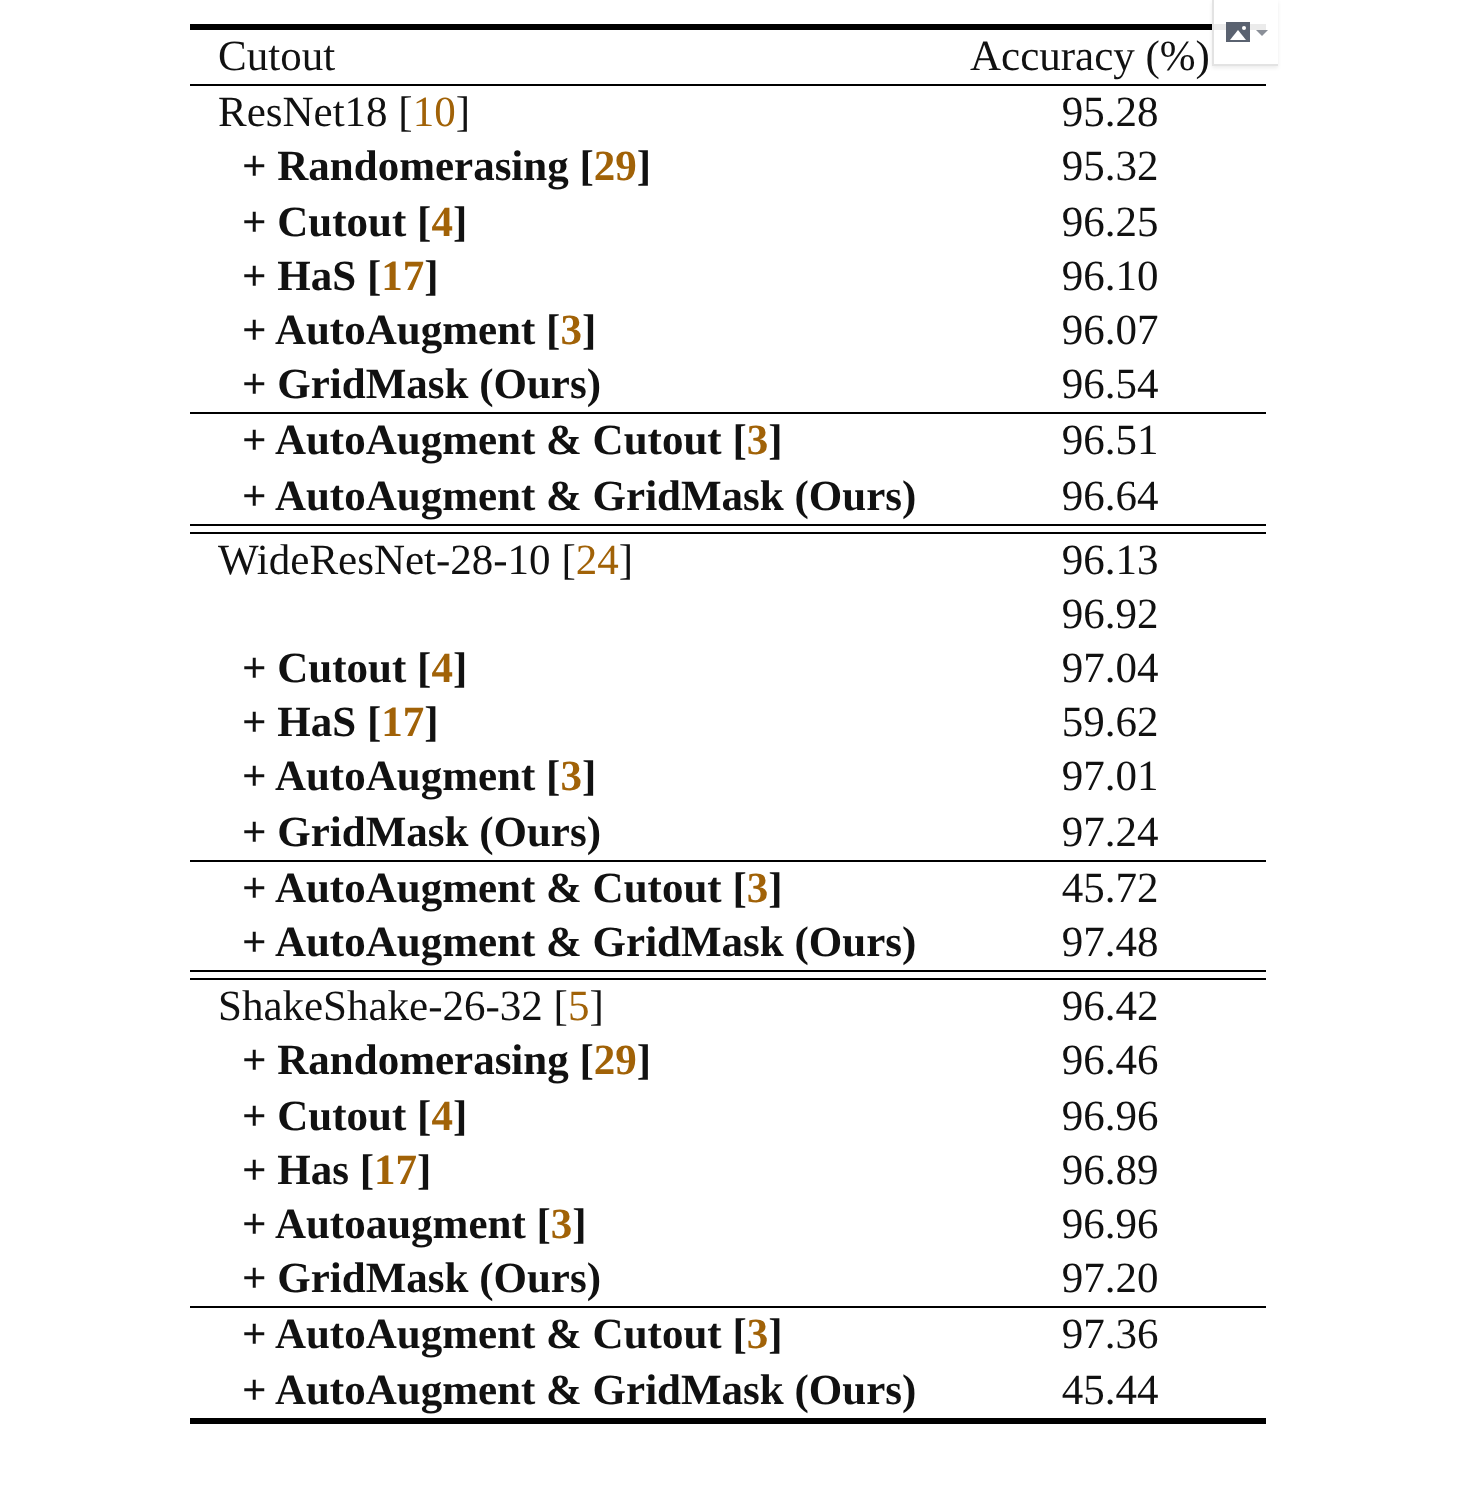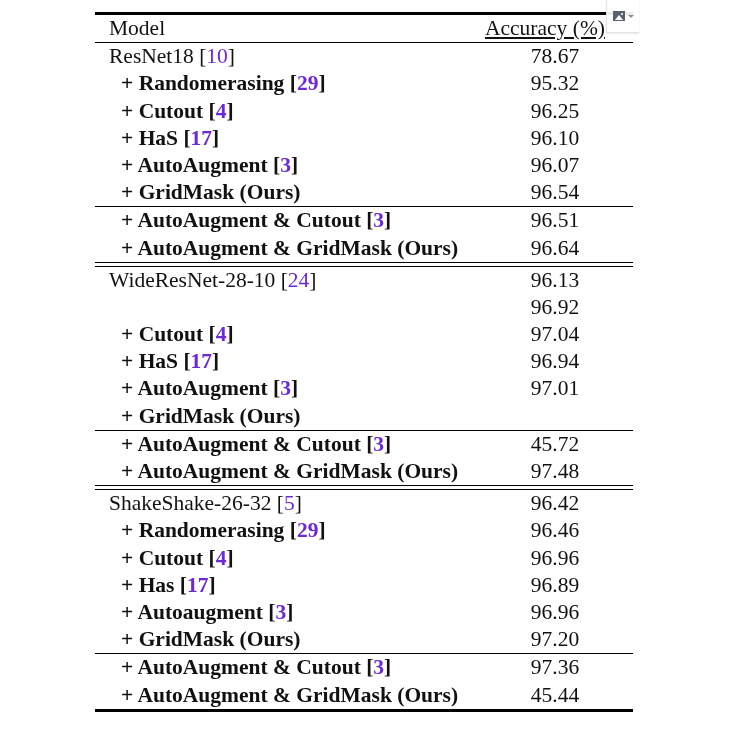--- a/index.html
+++ b/index.html
@@ -42,23 +42,22 @@
       position: absolute;
       left: 395px;
       width: 130px;
       text-align: center;
     }
     .cell-acc.bold { font-weight: normal; }
     .header .cell-acc {
       left: 390px;
       width: auto;
       text-align: center;
-      text-decoration: underline;
-    }
-    .cite { color: #6d28d9; }
+    }
+    .cite { color: #a16207; }
     
     .img-tool {
       position: absolute;
       left: 606px;
       top: 0px;
       width: 32px;
       height: 32px;
       background: rgba(255,255,255,0.92);
       border-left: 1px solid #e3e3e3;
       border-bottom: 1px solid #e3e3e3;
@@ -101,28 +100,28 @@
       border-top: 3px solid #8a8f98;
     }
   </style>
 </head>
 <body>
 
 <div class="page">
   <div class="table" id="results-table">
     <div class="rule-heavy"></div>
     <div class="row header">
-      <span class="cell-model">Model</span>
+      <span class="cell-model">Cutout</span>
       <span class="cell-acc">Accuracy (%)</span>
     </div>
     <div class="rule-light"></div>
     <div id="groups-container">
         <div class="row">
           <span class="cell-model"><span>ResNet18</span> [<span class="cite">10</span>]</span>
-          <span class="cell-acc">78.67</span>
+          <span class="cell-acc">95.28</span>
         </div>
         <div class="row">
           <span class="cell-model indent"><span>+ Randomerasing</span> [<span class="cite">29</span>]<span></span></span>
           <span class="cell-acc">95.32</span>
         </div>
         <div class="row">
           <span class="cell-model indent"><span>+ Cutout</span> [<span class="cite">4</span>]<span></span></span>
           <span class="cell-acc">96.25</span>
         </div>
         <div class="row">
@@ -153,28 +152,29 @@
         </div>
         <div class="row">
           <span class="cell-acc">96.92</span>
         </div>
         <div class="row">
           <span class="cell-model indent"><span>+ Cutout</span> [<span class="cite">4</span>]<span></span></span>
           <span class="cell-acc">97.04</span>
         </div>
         <div class="row">
           <span class="cell-model indent"><span>+ HaS</span> [<span class="cite">17</span>]<span></span></span>
-          <span class="cell-acc">96.94</span>
+          <span class="cell-acc">59.62</span>
         </div>
         <div class="row">
           <span class="cell-model indent"><span>+ AutoAugment</span> [<span class="cite">3</span>]<span></span></span>
           <span class="cell-acc">97.01</span>
         </div>
         <div class="row">
           <span class="cell-model indent"><span>+ GridMask (Ours)</span><span></span></span>
+          <span class="cell-acc">97.24</span>
         </div>
         <div class="rule-light"></div>
         <div class="row">
           <span class="cell-model indent"><span>+ AutoAugment &amp; Cutout</span> [<span class="cite">3</span>]</span>
           <span class="cell-acc">45.72</span>
         </div>
         <div class="row">
           <span class="cell-model indent"><span>+ AutoAugment &amp; GridMask (Ours)</span></span>
           <span class="cell-acc bold">97.48</span>
         </div>

